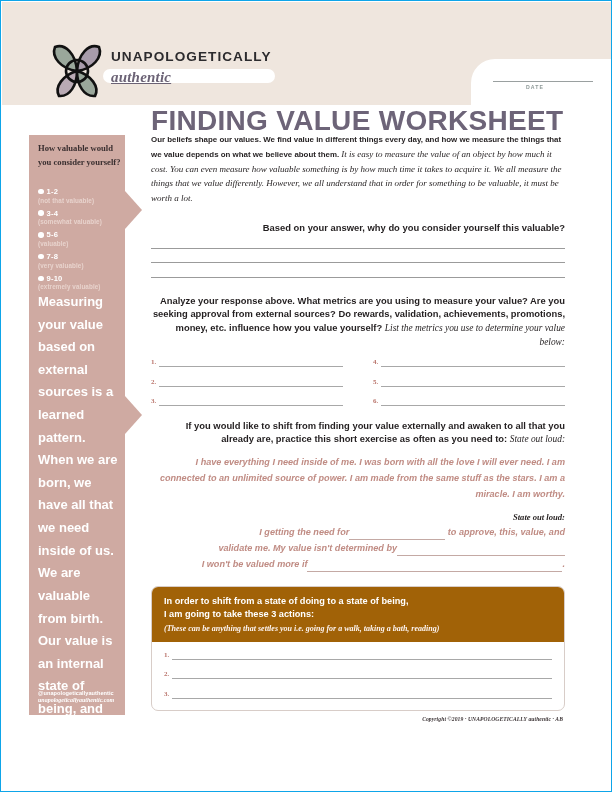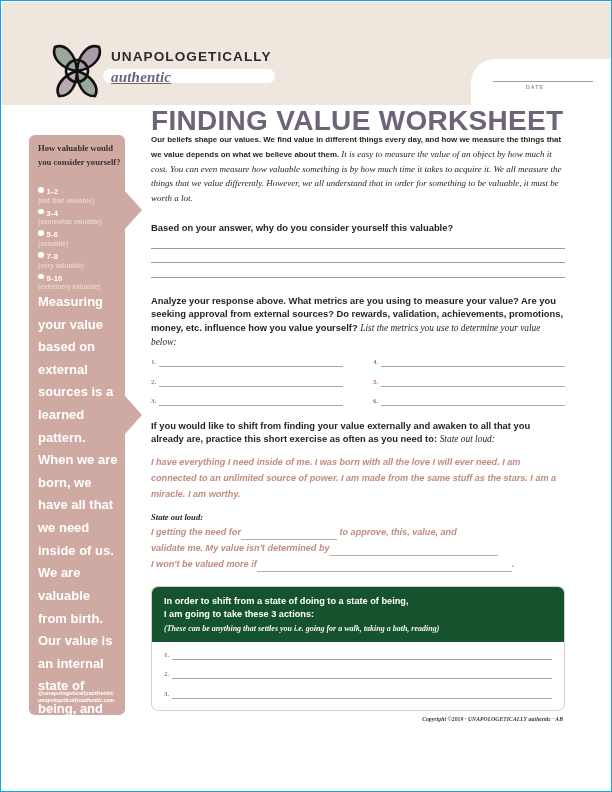--- a/index.html
+++ b/index.html
@@ -23,63 +23,63 @@
   .brand{position:absolute;left:110px;top:49px;}
   .brand-top{font-size:13.6px;font-weight:700;letter-spacing:1.05px;color:#2c2b2e;line-height:1;}
   .brand-sub{position:relative;margin-top:3px;display:inline-block;padding:1px 20px 1px 0;}
   .brand-sub-bg{position:absolute;left:-8px;top:2px;width:172px;height:14px;background:#fff;border-radius:8px;}
   .brand-sub-txt{position:relative;font-family:"Liberation Serif",serif;font-style:italic;
                  font-weight:700;font-size:15px;color:#6b6275;letter-spacing:.2px;text-decoration:underline;}
   
   .title{position:absolute;left:150px;top:104px;font-size:28px;font-weight:700;
          letter-spacing:.3px;color:#6d6478;}
   
-  .sidebar{position:absolute;left:28px;top:134px;width:96px;height:580px;background:#cfaaa2;border-radius:6px;}
+  .sidebar{position:absolute;left:28px;top:134px;width:96px;height:580px;background:#cfaaa2;}
   .arrow{position:absolute;left:124px;width:0;height:0;border-top:19px solid transparent;
          border-bottom:19px solid transparent;border-left:17px solid #cfaaa2;}
   .arrow-1{top:190px;}
   .arrow-2{top:395px;}
   .sb-head{position:absolute;left:9px;top:7px;width:84px;font-family:"Liberation Serif",serif;
            font-weight:700;font-size:8.6px;line-height:1.62;color:#3a2f30;}
   .scale{position:absolute;left:9px;top:52px;width:88px;}
   .scale-item{margin-bottom:5.2px;}
-  .scale-row{display:flex;align-items:flex-start;gap:3px;}
+  .scale-row{display:flex;align-items:center;gap:3px;}
   .dot{width:5.5px;height:5.5px;border-radius:50%;background:#ffffff;flex:none;}
   .scale-num{font-size:7.6px;font-weight:700;color:#ffffff;letter-spacing:.2px;}
   .scale-sub{font-size:6.3px;font-weight:700;color:#e8d3cd;letter-spacing:.1px;margin-top:.5px;}
   .sb-body{position:absolute;left:9px;top:156px;width:82px;font-size:13px;line-height:1.74;
            font-weight:700;color:#ffffff;}
   .sb-foot{position:absolute;left:9px;bottom:12px;width:88px;}
   .sb-foot-1{font-size:5.6px;font-weight:700;color:#ffffff;letter-spacing:.05px;}
   .sb-foot-2{font-family:"Liberation Serif",serif;font-weight:700;font-style:italic;
              font-size:6px;color:#ffffff;margin-top:1.5px;}
   
   .main{position:absolute;left:150px;top:133px;width:414px;}
   .intro{font-size:7.9px;line-height:1.62;color:#231f20;}
   .intro b{font-weight:700;}
   .intro i{font-family:"Liberation Serif",serif;font-style:italic;font-size:9px;}
   .q-head{font-size:9.4px;font-weight:700;color:#231f20;line-height:1.42;}
   .q-head i{font-family:"Liberation Serif",serif;font-style:italic;font-weight:400;font-size:9.4px;}
   .rule{border-top:1px solid #9b9b9b;margin-top:13.5px;}
-  .sec{margin-top:13px;}
+  .sec{margin-top:13px;text-align:right;}
   
   .grid6{display:flex;gap:30px;margin-top:7px;}
   .col{flex:1;}
   .numline{display:flex;align-items:flex-end;gap:3px;margin-bottom:8.5px;}
   .num{font-size:7px;font-weight:700;color:#b9736a;font-family:"Liberation Serif",serif;
        line-height:1;padding-bottom:1px;}
   .numrule{flex:1;border-bottom:1px solid #a8a8a8;height:10px;}
   
   .affirm{font-size:9.1px;line-height:1.76;font-weight:700;font-style:italic;color:#c08c84;margin-top:8px;}
   .stateout{font-family:"Liberation Serif",serif;font-style:italic;font-weight:700;
             font-size:8.6px;color:#2b2626;margin-top:10px;}
   .blankline{display:inline-block;border-bottom:1px solid #c4a9a4;vertical-align:bottom;height:10px;}
   
   .actionbox{margin-top:14px;border:1px solid #d8cdc8;border-radius:7px;overflow:hidden;background:#fff;}
-  .action-head{background:#14532d;padding:8px 12px 9px 12px;}
+  .action-head{background:#a16207;padding:8px 12px 9px 12px;}
   .action-title{font-size:9.2px;font-weight:700;color:#ffffff;line-height:1.42;}
   .action-note{font-family:"Liberation Serif",serif;font-style:italic;font-weight:700;
                font-size:8px;color:#fdf4f1;margin-top:2px;}
   .action-body{padding:7px 12px 9px 12px;}
   .copyright{position:absolute;right:48px;top:715px;font-family:"Liberation Serif",serif;
              font-style:italic;font-weight:700;font-size:5.6px;color:#3b3335;letter-spacing:.1px;}
 </style>
 </head>
 <body>
 

